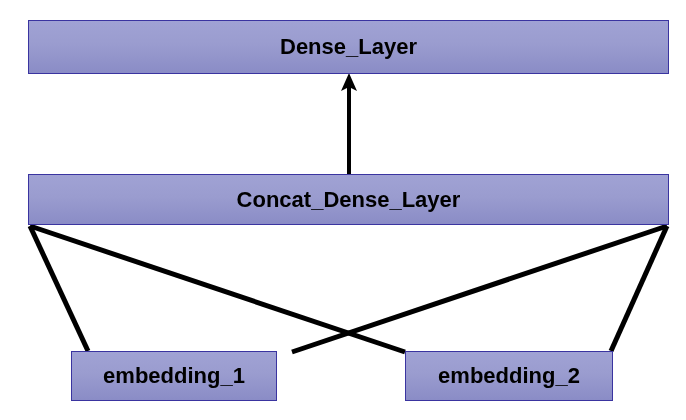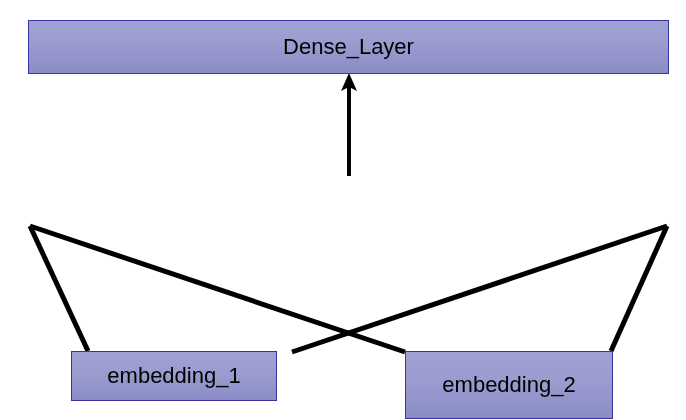--- a/index.html
+++ b/index.html
@@ -36,20 +36,21 @@
     display: flex;
     align-items: center;
     justify-content: center;
     color: #000000;
     font-family: "Liberation Sans", sans-serif;
     font-size: 22px;
     line-height: 1;
     letter-spacing: 0px;
     white-space: nowrap;
     z-index: 3;
+    font-weight: bold;
   }
   #node-dense-layer {
     left: 28px;
     top: 20px;
     width: 641px;
     height: 54px;
   }
   #node-concat-dense-layer {
     left: 28px;
     top: 174px;
@@ -59,21 +60,21 @@
   #node-embedding-1 {
     left: 71px;
     top: 351px;
     width: 206px;
     height: 50px;
   }
   #node-embedding-2 {
     left: 405px;
     top: 351px;
     width: 208px;
-    height: 68px;
+    height: 50px;
   }
   .node-label {
     display: block;
     pointer-events: none;
   }
 </style>
 </head>
 <body>
 
 <div id="diagram-canvas">
@@ -91,20 +92,23 @@
     <g>
       <line x1="349" y1="176" x2="349" y2="84" stroke="#000000" stroke-width="4" stroke-linecap="butt"></line>
       <polygon points="349,73 341,91 349,87 357,91" fill="#000000"></polygon>
     </g>
   </svg>
 
   <div class="node-box" id="node-dense-layer">
     <span class="node-label">Dense_Layer</span>
   </div>
 
+  <div class="node-box" id="node-concat-dense-layer">
+    <span class="node-label">Concat_Dense_Layer</span>
+  </div>
 
   <div class="node-box" id="node-embedding-1">
     <span class="node-label">embedding_1</span>
   </div>
 
   <div class="node-box" id="node-embedding-2">
     <span class="node-label">embedding_2</span>
   </div>
 
 </div>

